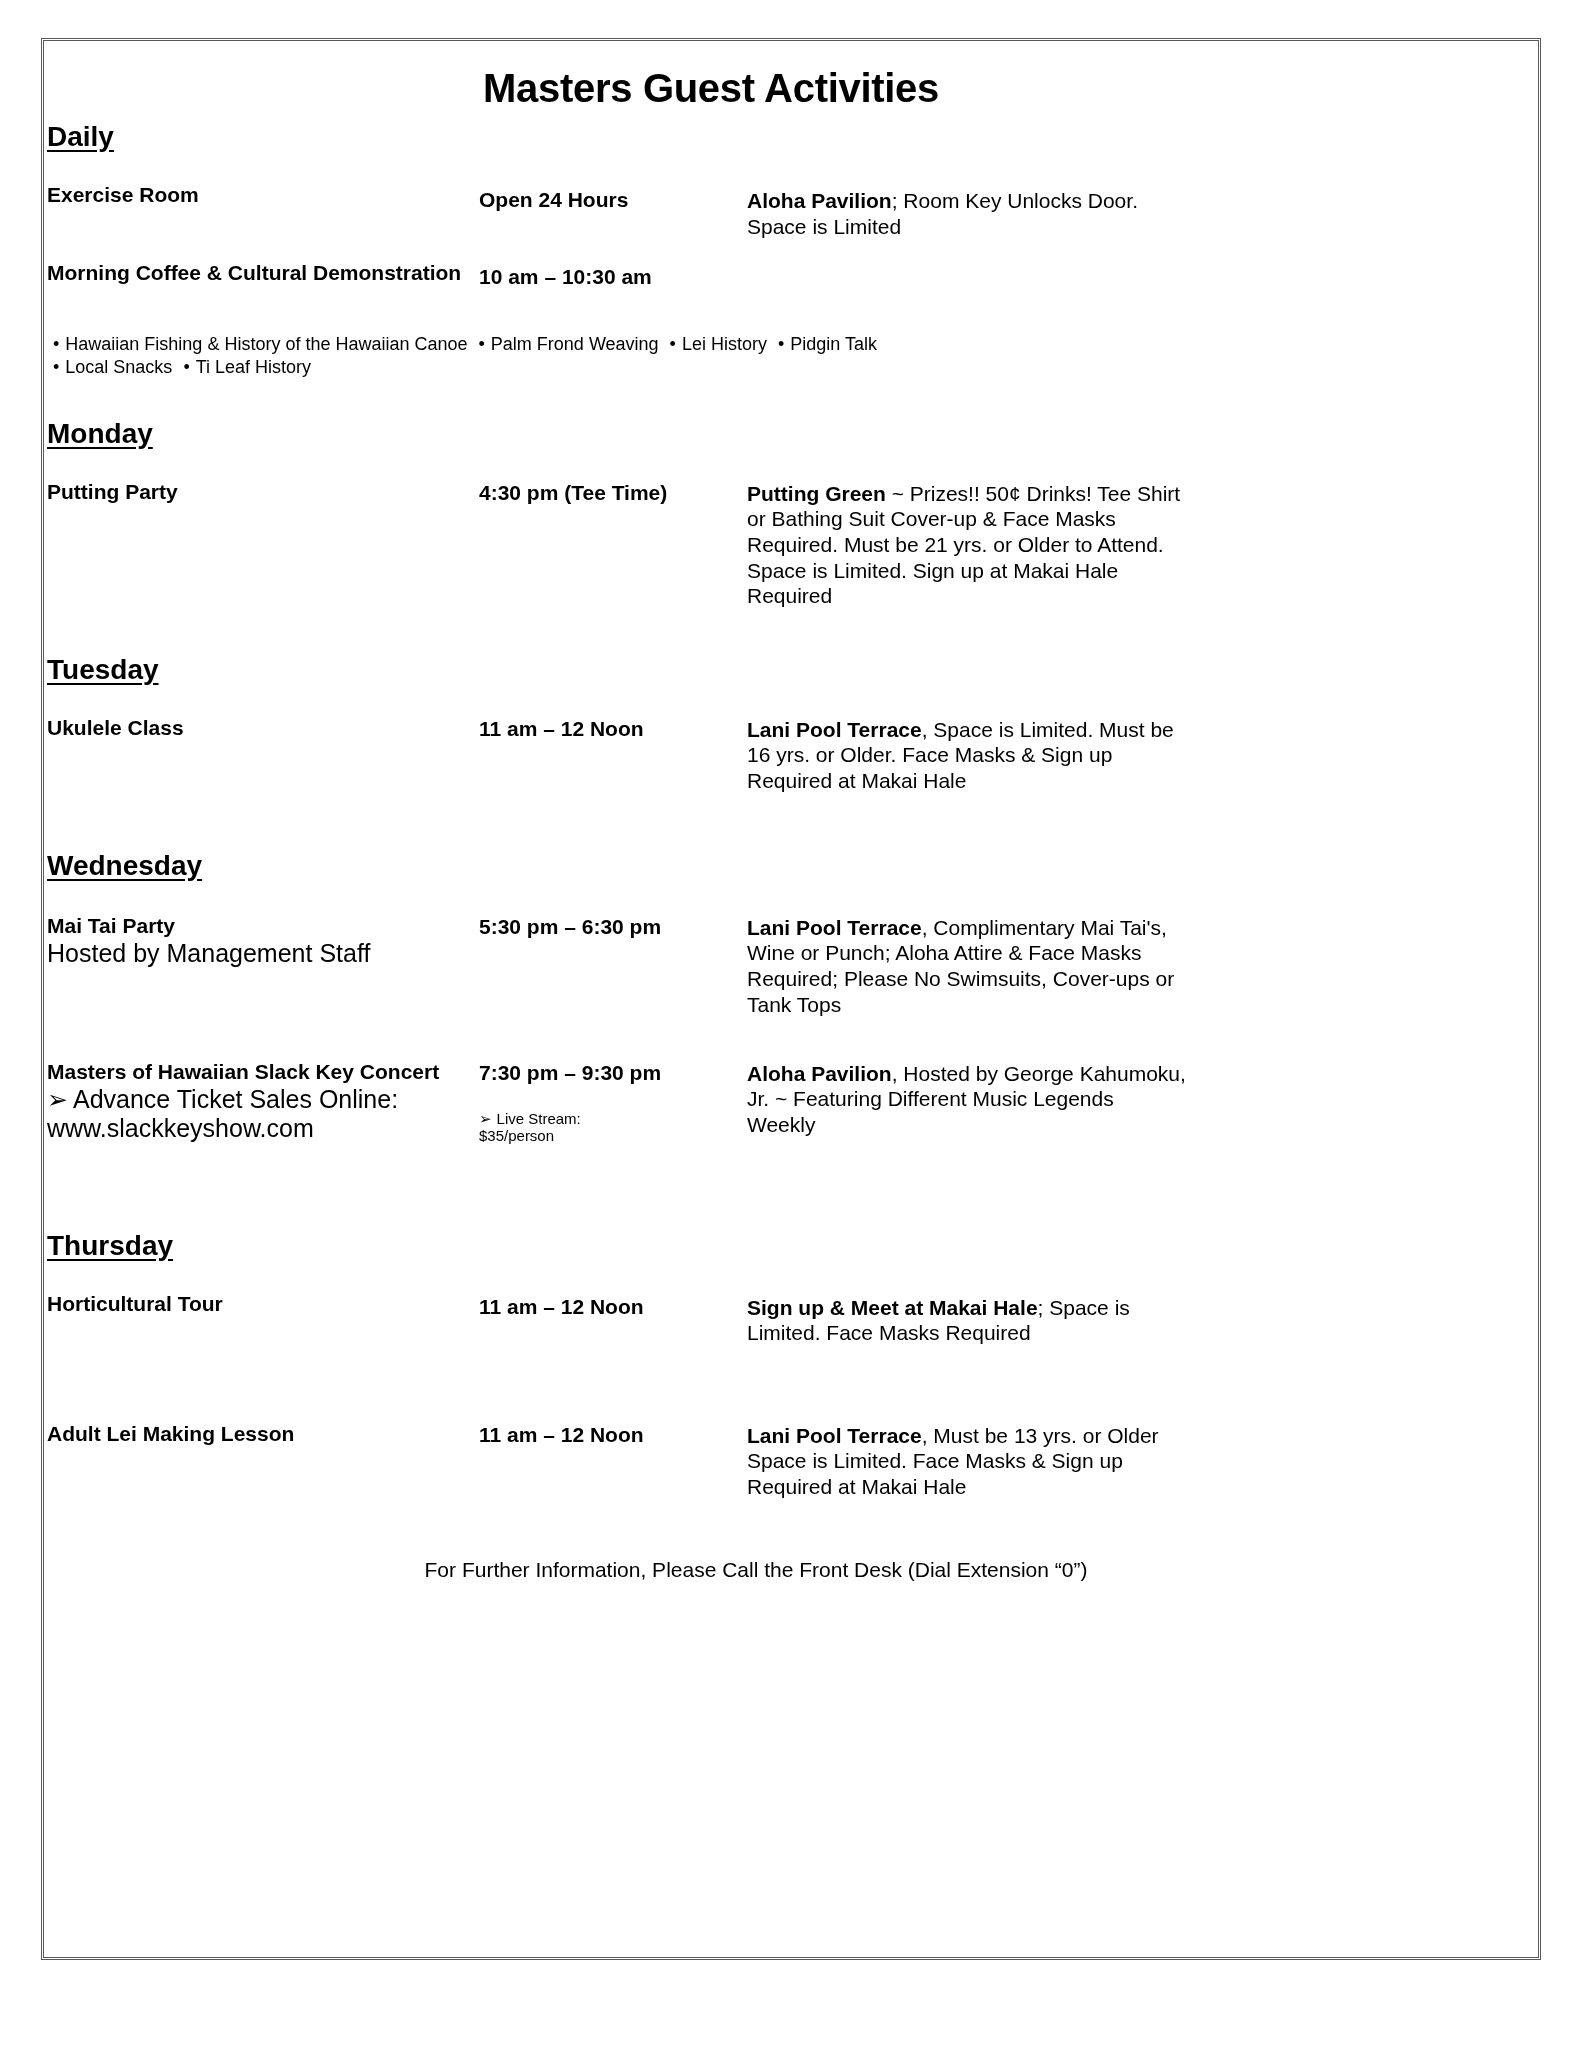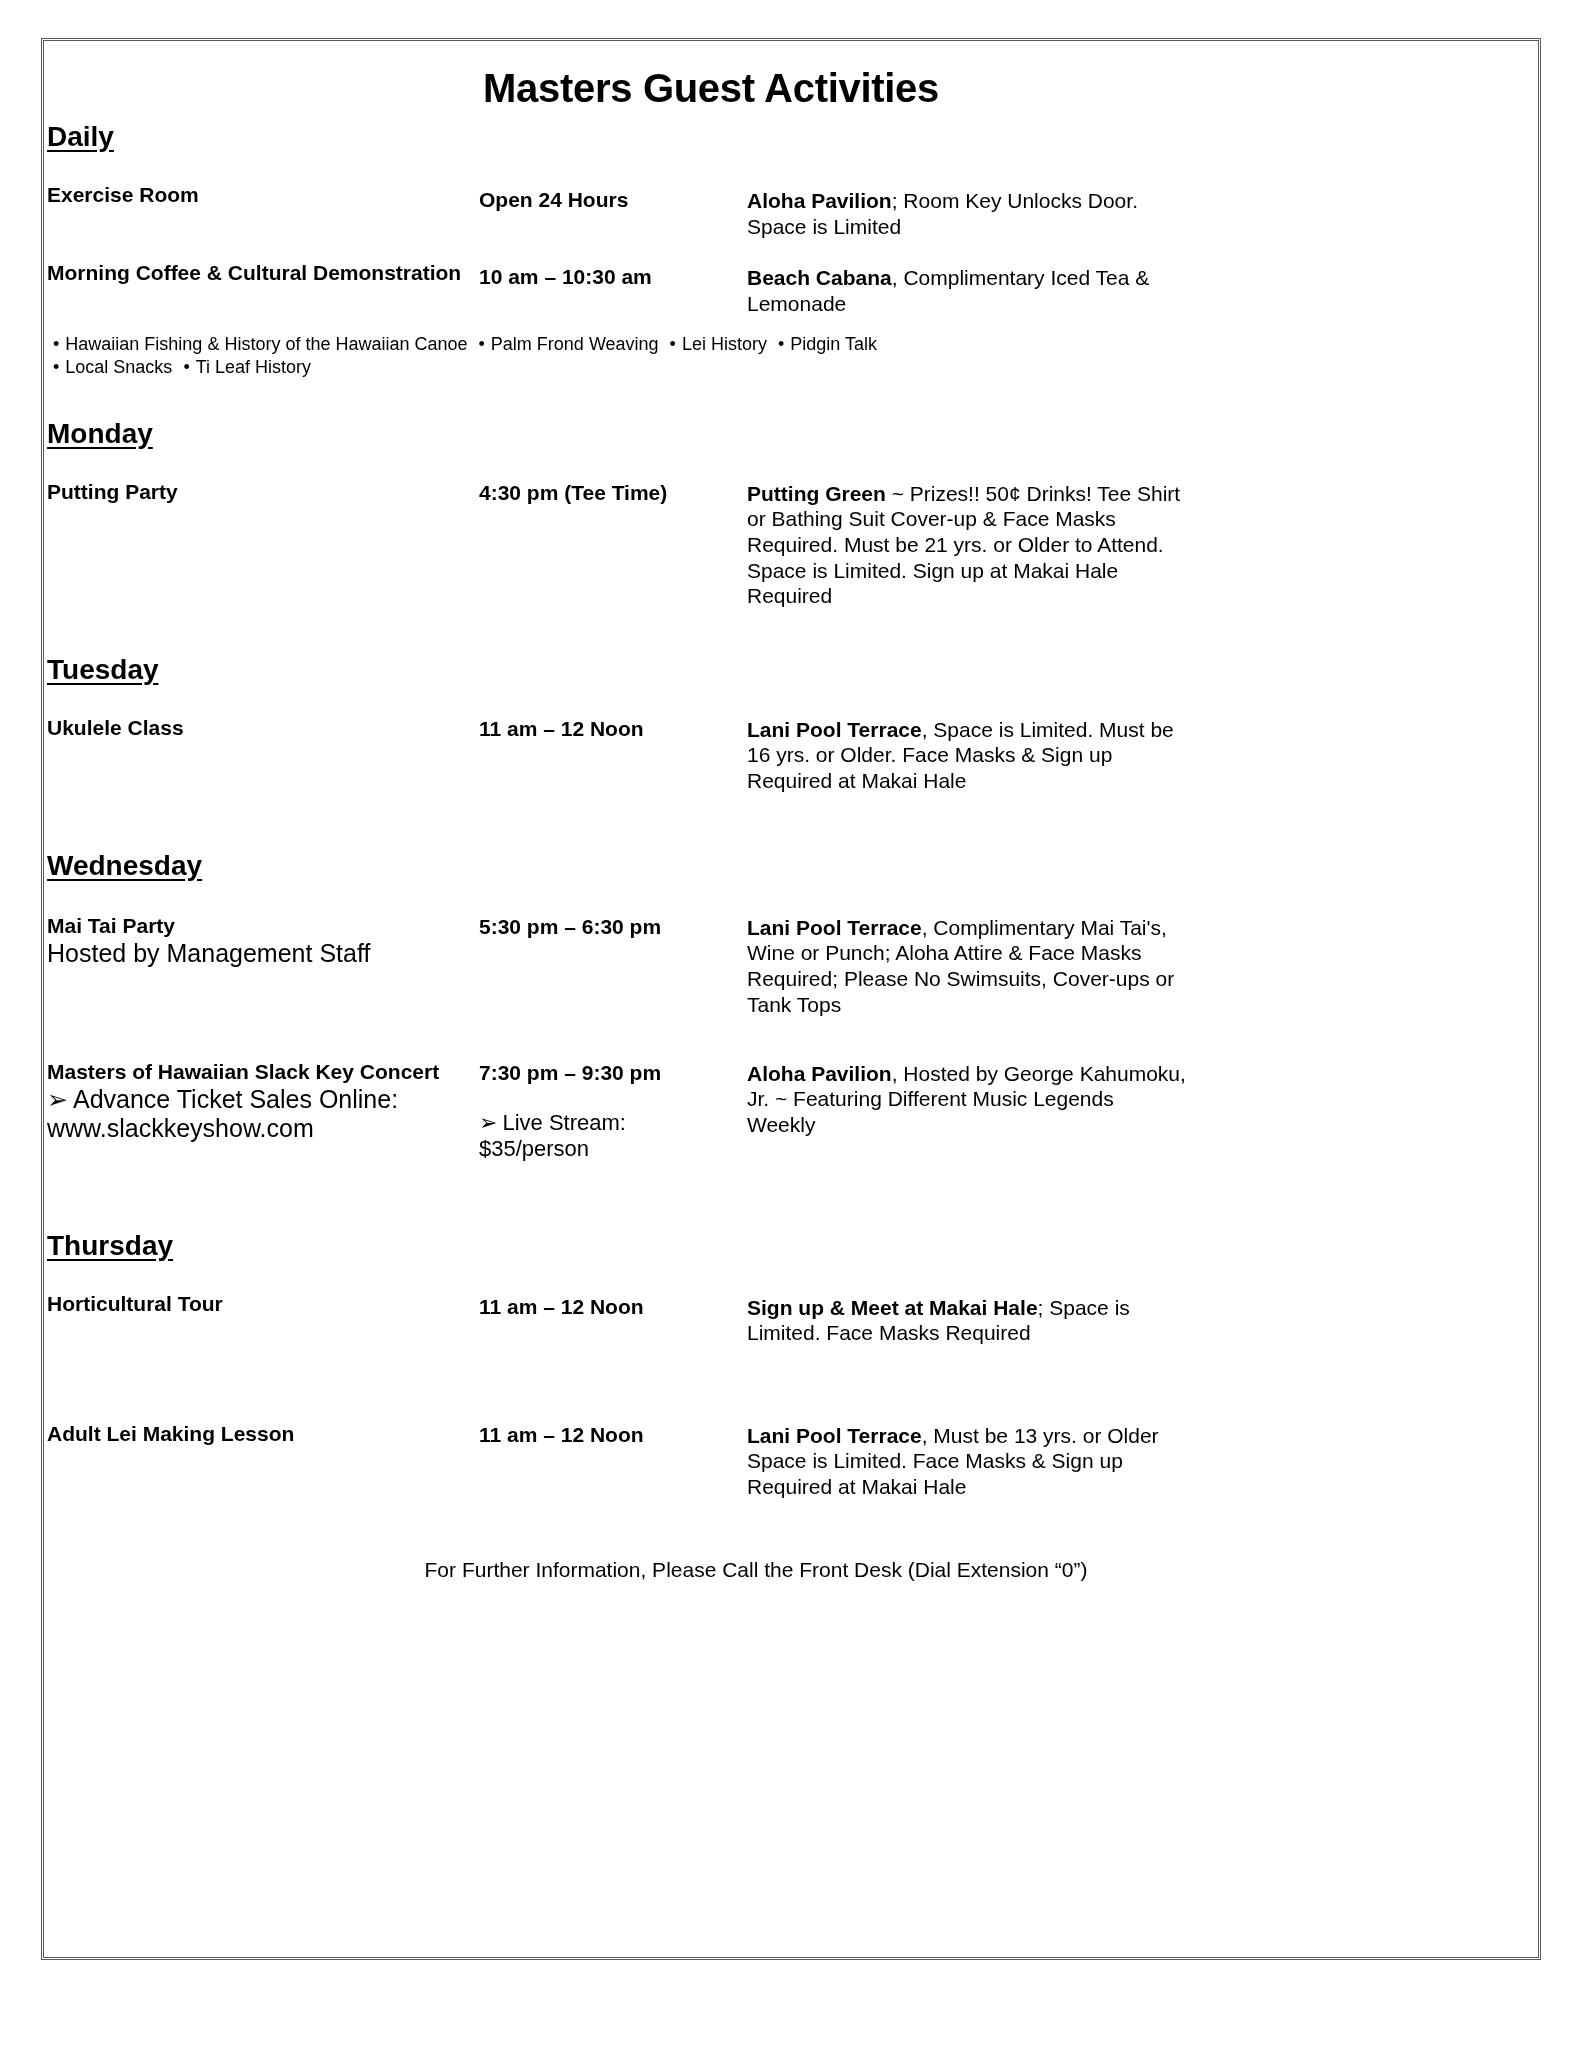--- a/index.html
+++ b/index.html
@@ -108,21 +108,21 @@
     font-weight: normal;
     line-height: 1.18;
   }
   .time-text {
     font-size: 21px;
     font-weight: bold;
     line-height: 1.18;
     white-space: nowrap;
   }
   .time-sub {
-    font-size: 22px;
+    font-size: 15px;
     font-weight: normal;
     line-height: 1.18;
   }
   .loc-text {
     font-size: 21px;
     font-weight: normal;
     line-height: 1.22;
   }
   .loc-text b {
     font-weight: bold;
@@ -179,23 +179,20 @@
       <div class="loc-text"><b>Aloha Pavilion</b><span>; Room Key Unlocks Door. Space is Limited</span></div>
     </div>
   </div>
 
   <div class="event-row" style="height:72px">
     <div class="ev-col ev-activity">
       <div class="activity-name">Morning Coffee &amp; Cultural Demonstration</div>
     </div>
     <div class="ev-col ev-time" style="top:4px">
       <div class="time-text">10 am – 10:30 am</div>
-    </div>
-    <div class="ev-col ev-location" style="top:4px">
-      <div class="loc-text"><b>Beach Cabana</b><span>, Complimentary Iced Tea &amp; Lemonade</span></div>
     </div>
   </div>
 
   <div class="bullet-lines">
     <div class="bl-row">
       <span class="bullet-dot">•</span><span>Hawaiian Fishing &amp; History of the Hawaiian Canoe</span>
       <span class="bullet-dot">•</span><span>Palm Frond Weaving</span>
       <span class="bullet-dot">•</span><span>Lei History</span>
       <span class="bullet-dot">•</span><span>Pidgin Talk</span>
     </div>

